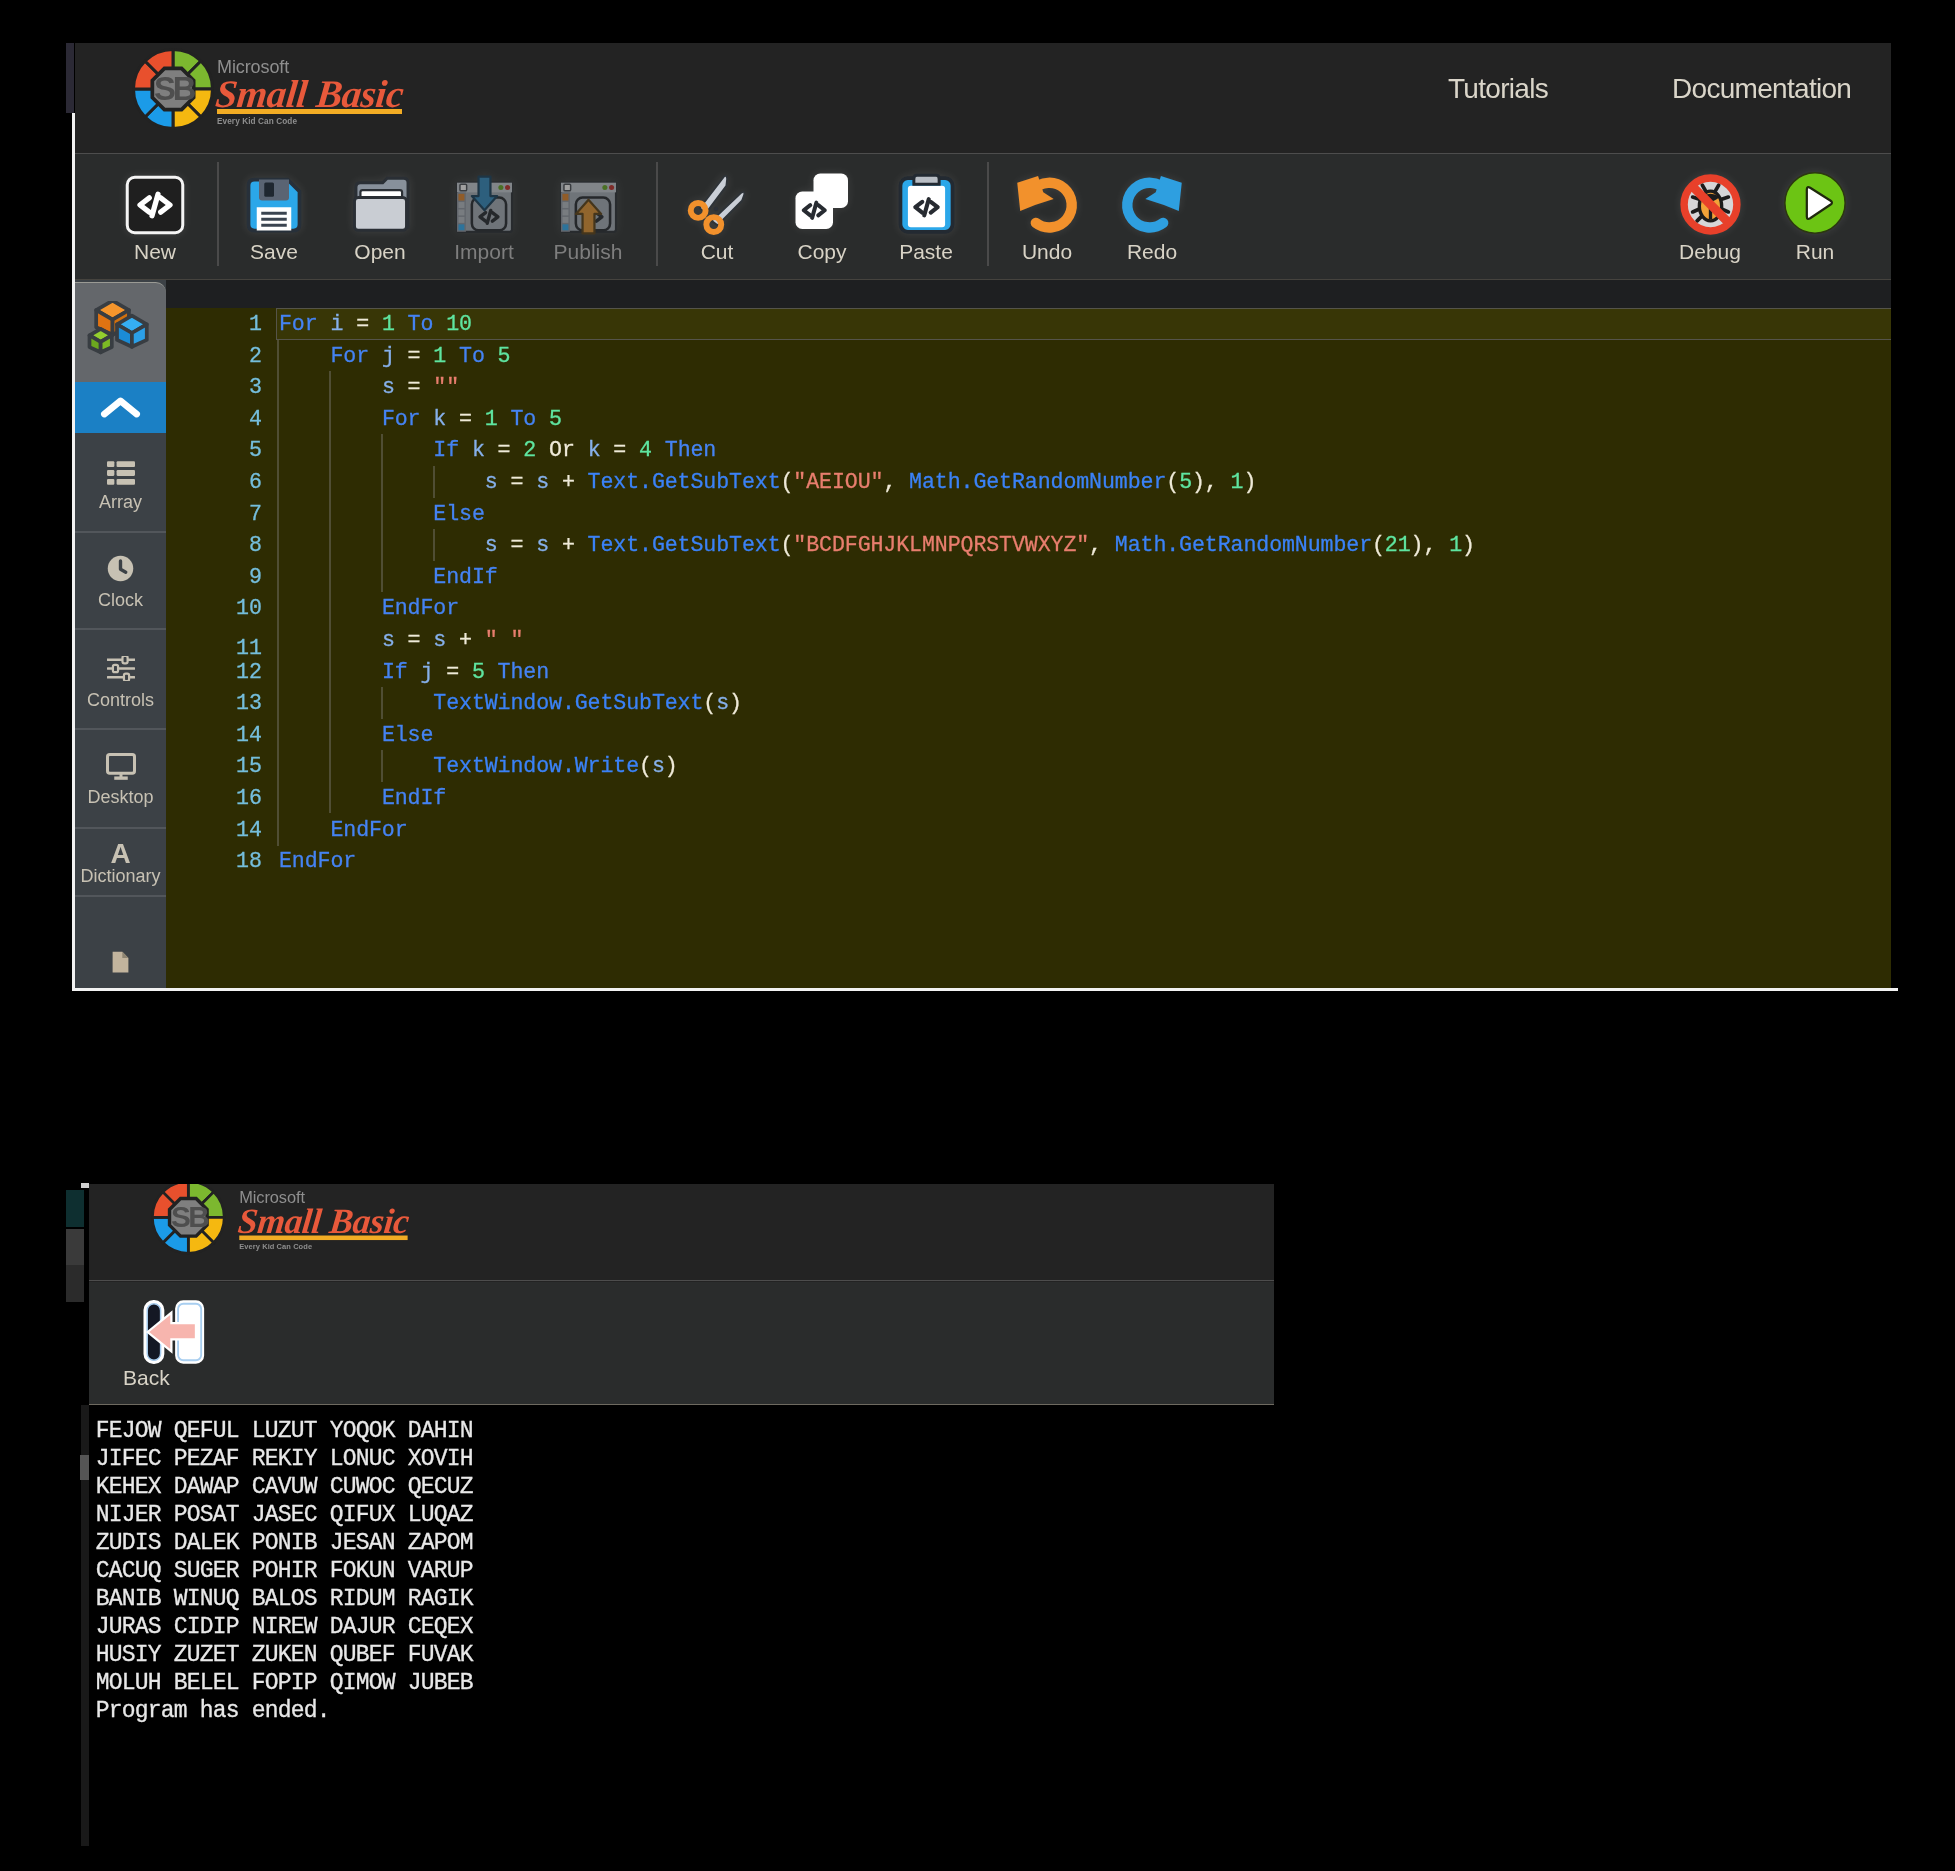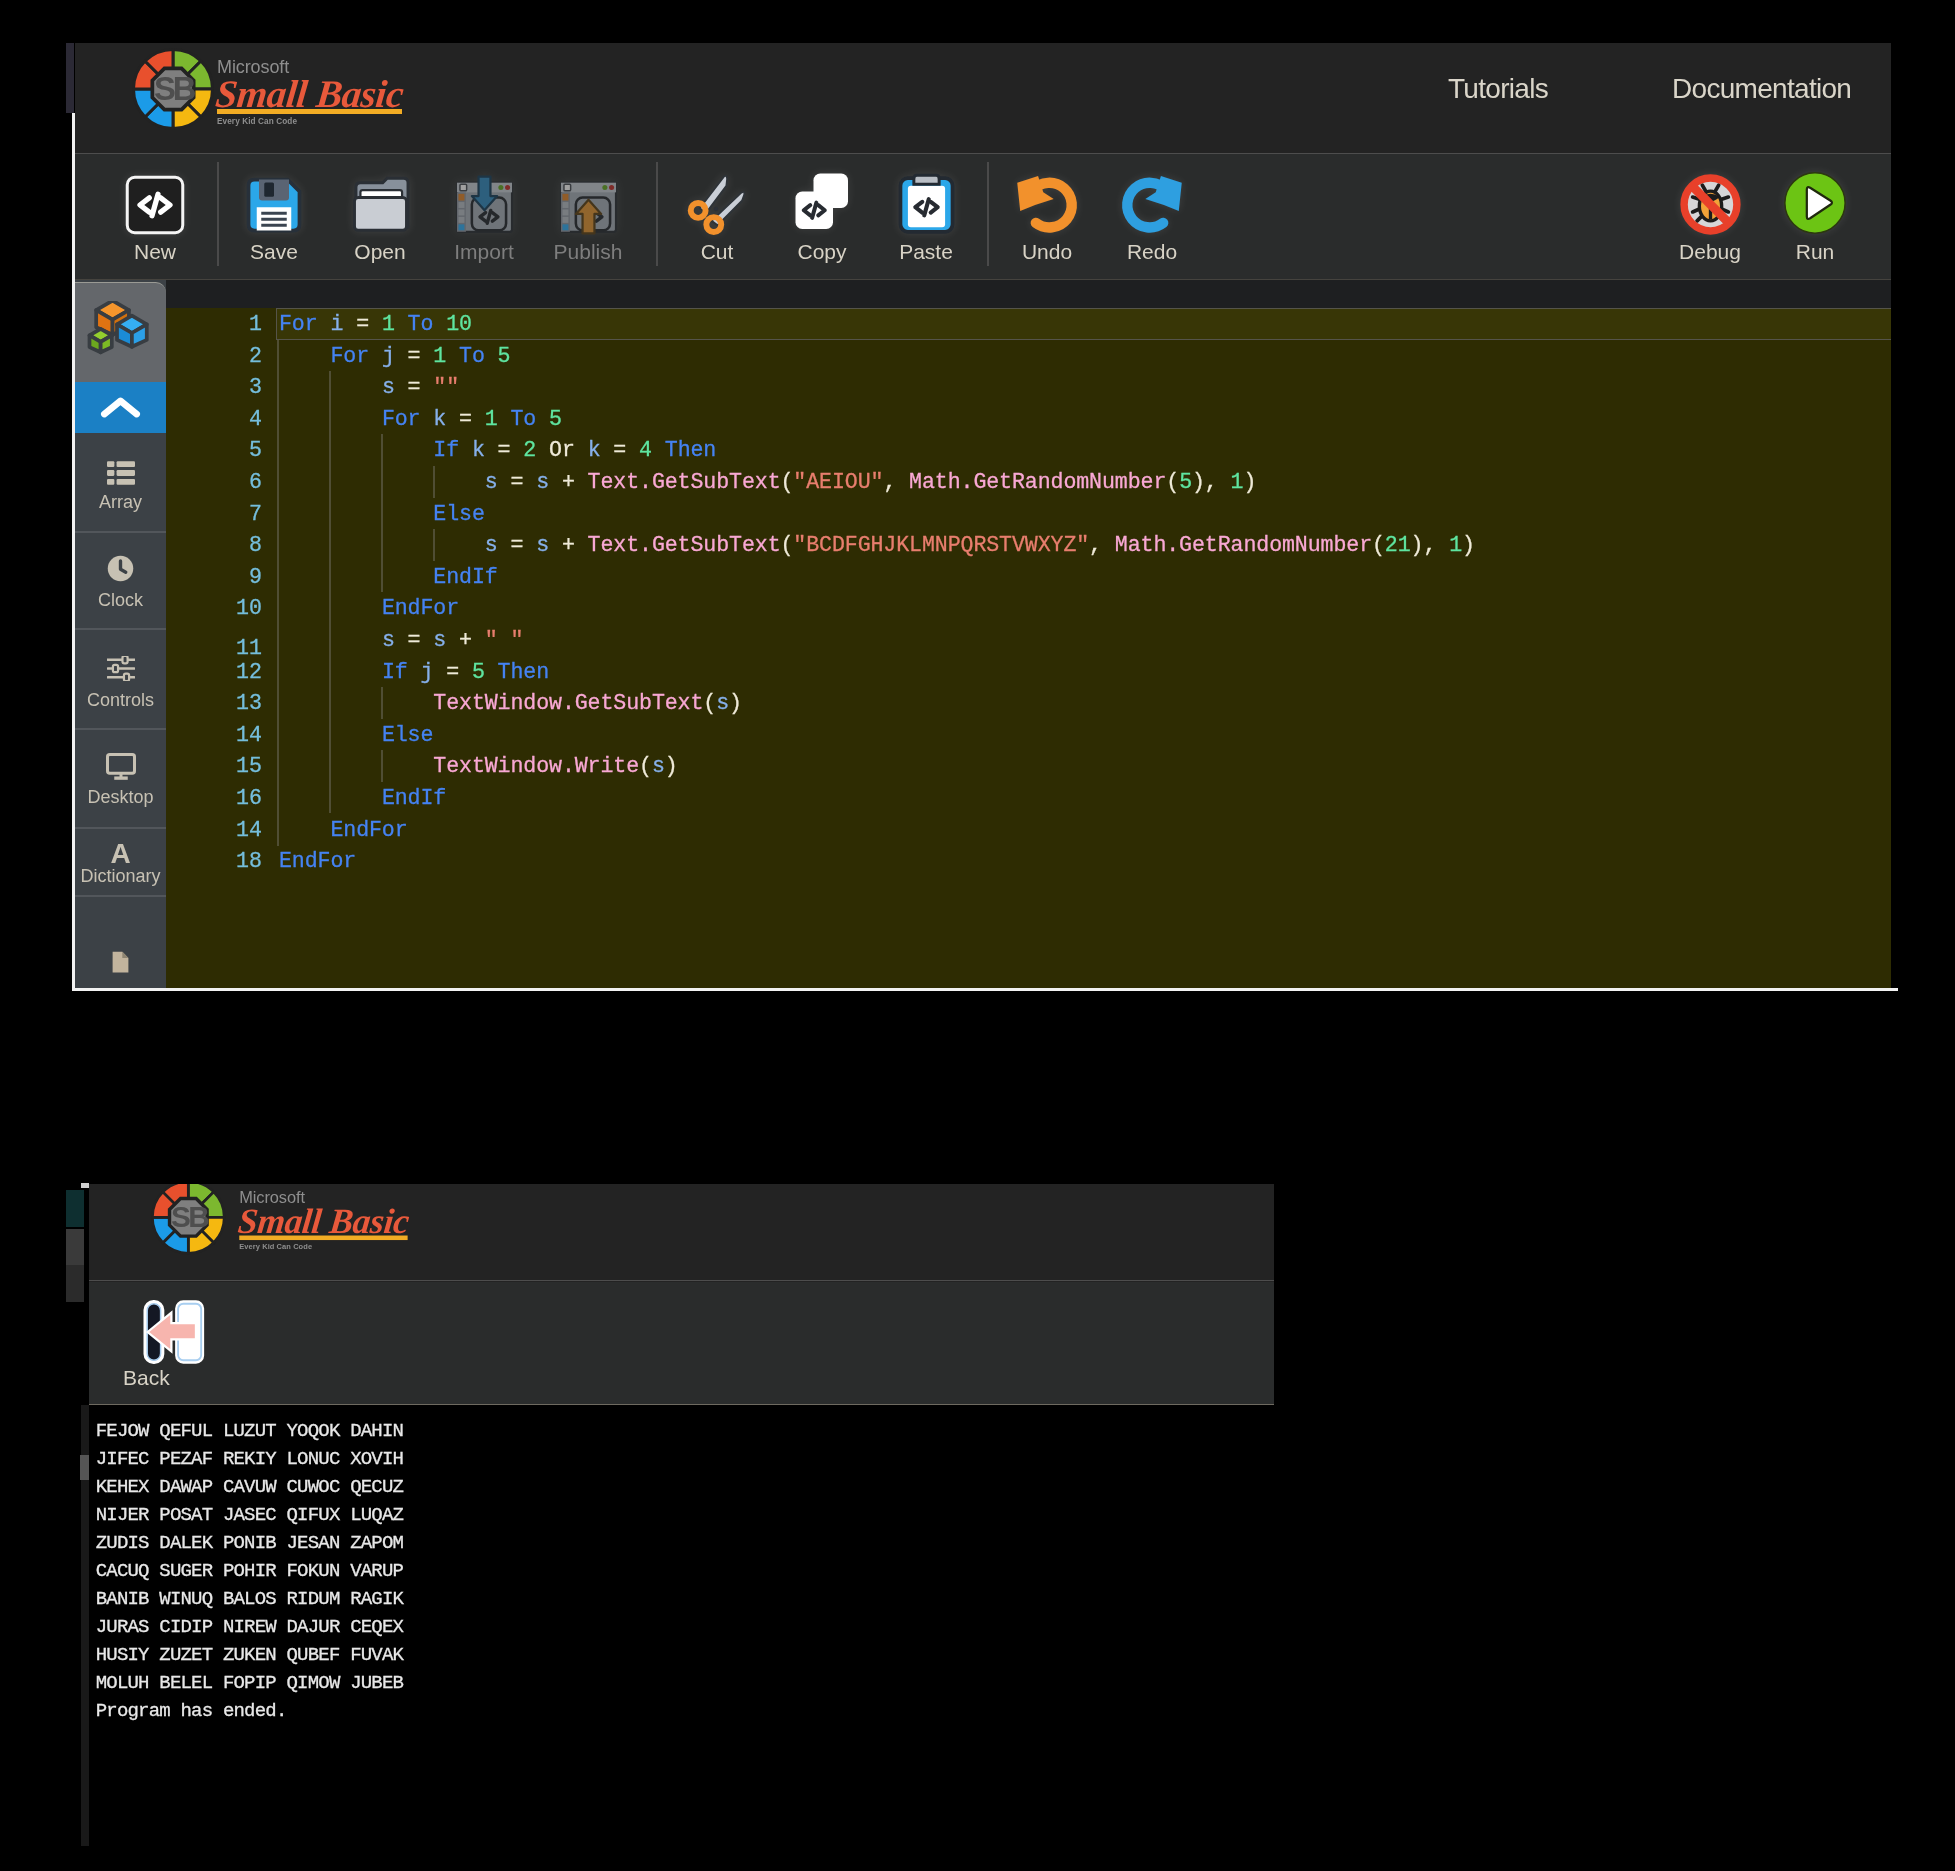--- a/index.html
+++ b/index.html
@@ -23,32 +23,32 @@
          border-top-right-radius:10.4px;border-top:0.7px solid #9a9a94}
   #bluep{position:absolute;left:0;top:102px;width:91px;height:51px;background:#1B80C5}
   .sico{position:absolute;left:0;width:91px;text-align:center}
   .slab{position:absolute;left:0;width:91px;text-align:center;font-size:18px;color:#C7C1B3}
   .ssep{position:absolute;left:0;width:91px;height:1.5px;background:#52565b}
   #editor{position:absolute;left:91px;top:28px;width:1725px;height:680px;background:#2E2C02}
   .gn{position:absolute;left:43px;width:53px;text-align:right;height:32px;line-height:32px;
       font-family:"Liberation Mono",monospace;font-size:21.6px;color:#75BEDC;-webkit-text-stroke:0.3px}
   .cl{position:absolute;left:113px;height:24px;line-height:32px;white-space:pre;letter-spacing:-0.1px;
       font-family:"Liberation Mono",monospace;font-size:21.6px;color:#EFEAD8;-webkit-text-stroke:0.3px}
-  .k{color:#4583F2} .v{color:#86B0EA} .n{color:#5FE5A0} .m{color:#f9a8d4}
+  .k{color:#4583F2} .v{color:#86B0EA} .n{color:#5FE5A0} .m{color:#3b82f6}
   .s{color:#E87E6E} .o{color:#EFEAD8}
   .ig{position:absolute;width:1.5px;background:#504e34}
   #hl1{position:absolute;left:110px;top:0;right:0;height:32px;background:#383606;
        border-top:1.5px solid #55544a;border-bottom:1.5px solid #55544a;border-left:1.5px solid #55544a;box-sizing:border-box}
   
   #w2{position:absolute;left:89px;top:1184px;width:1185px;height:667px;background:#232323;overflow:hidden}
   #w2 .hdr2{position:absolute;left:0;top:0;width:100%;height:96px;background:#232323;border-bottom:1.5px solid #4d4d4d}
   #w2 .tbar2{position:absolute;left:0;top:98px;width:100%;height:123px;background:#2A2C2C;border-bottom:1.5px solid #6E6A60;box-sizing:border-box}
   #console{position:absolute;left:0;top:221px;width:100%;height:446px;background:#000}
   #ctext{position:absolute;left:6.7px;top:12px;font-family:"Liberation Mono",monospace;
-         font-size:19px;letter-spacing:-0.8px;line-height:28px;color:#E8E8E8;white-space:pre;-webkit-text-stroke:0.3px}
+         font-size:23px;letter-spacing:-0.8px;line-height:28px;color:#E8E8E8;white-space:pre;-webkit-text-stroke:0.3px}
 </style></head>
 <body>
 <div id="canvas">
 
   <div style="position:absolute;left:66px;top:43px;width:7.5px;height:70px;background:#2B2935"></div>
   <div style="position:absolute;left:72px;top:113px;width:3px;height:878px;background:#F2F2F2"></div>
   <div style="position:absolute;left:72px;top:988px;width:1826px;height:3px;background:#F2F2F2"></div>
   <div style="position:absolute;left:66px;top:1190px;width:18px;height:37px;background:#0E2F30"></div>
   <div style="position:absolute;left:66px;top:1229px;width:18px;height:37px;background:#3A3A3A"></div>
   <div style="position:absolute;left:66px;top:1265px;width:18px;height:37px;background:#2B2B2B"></div>

